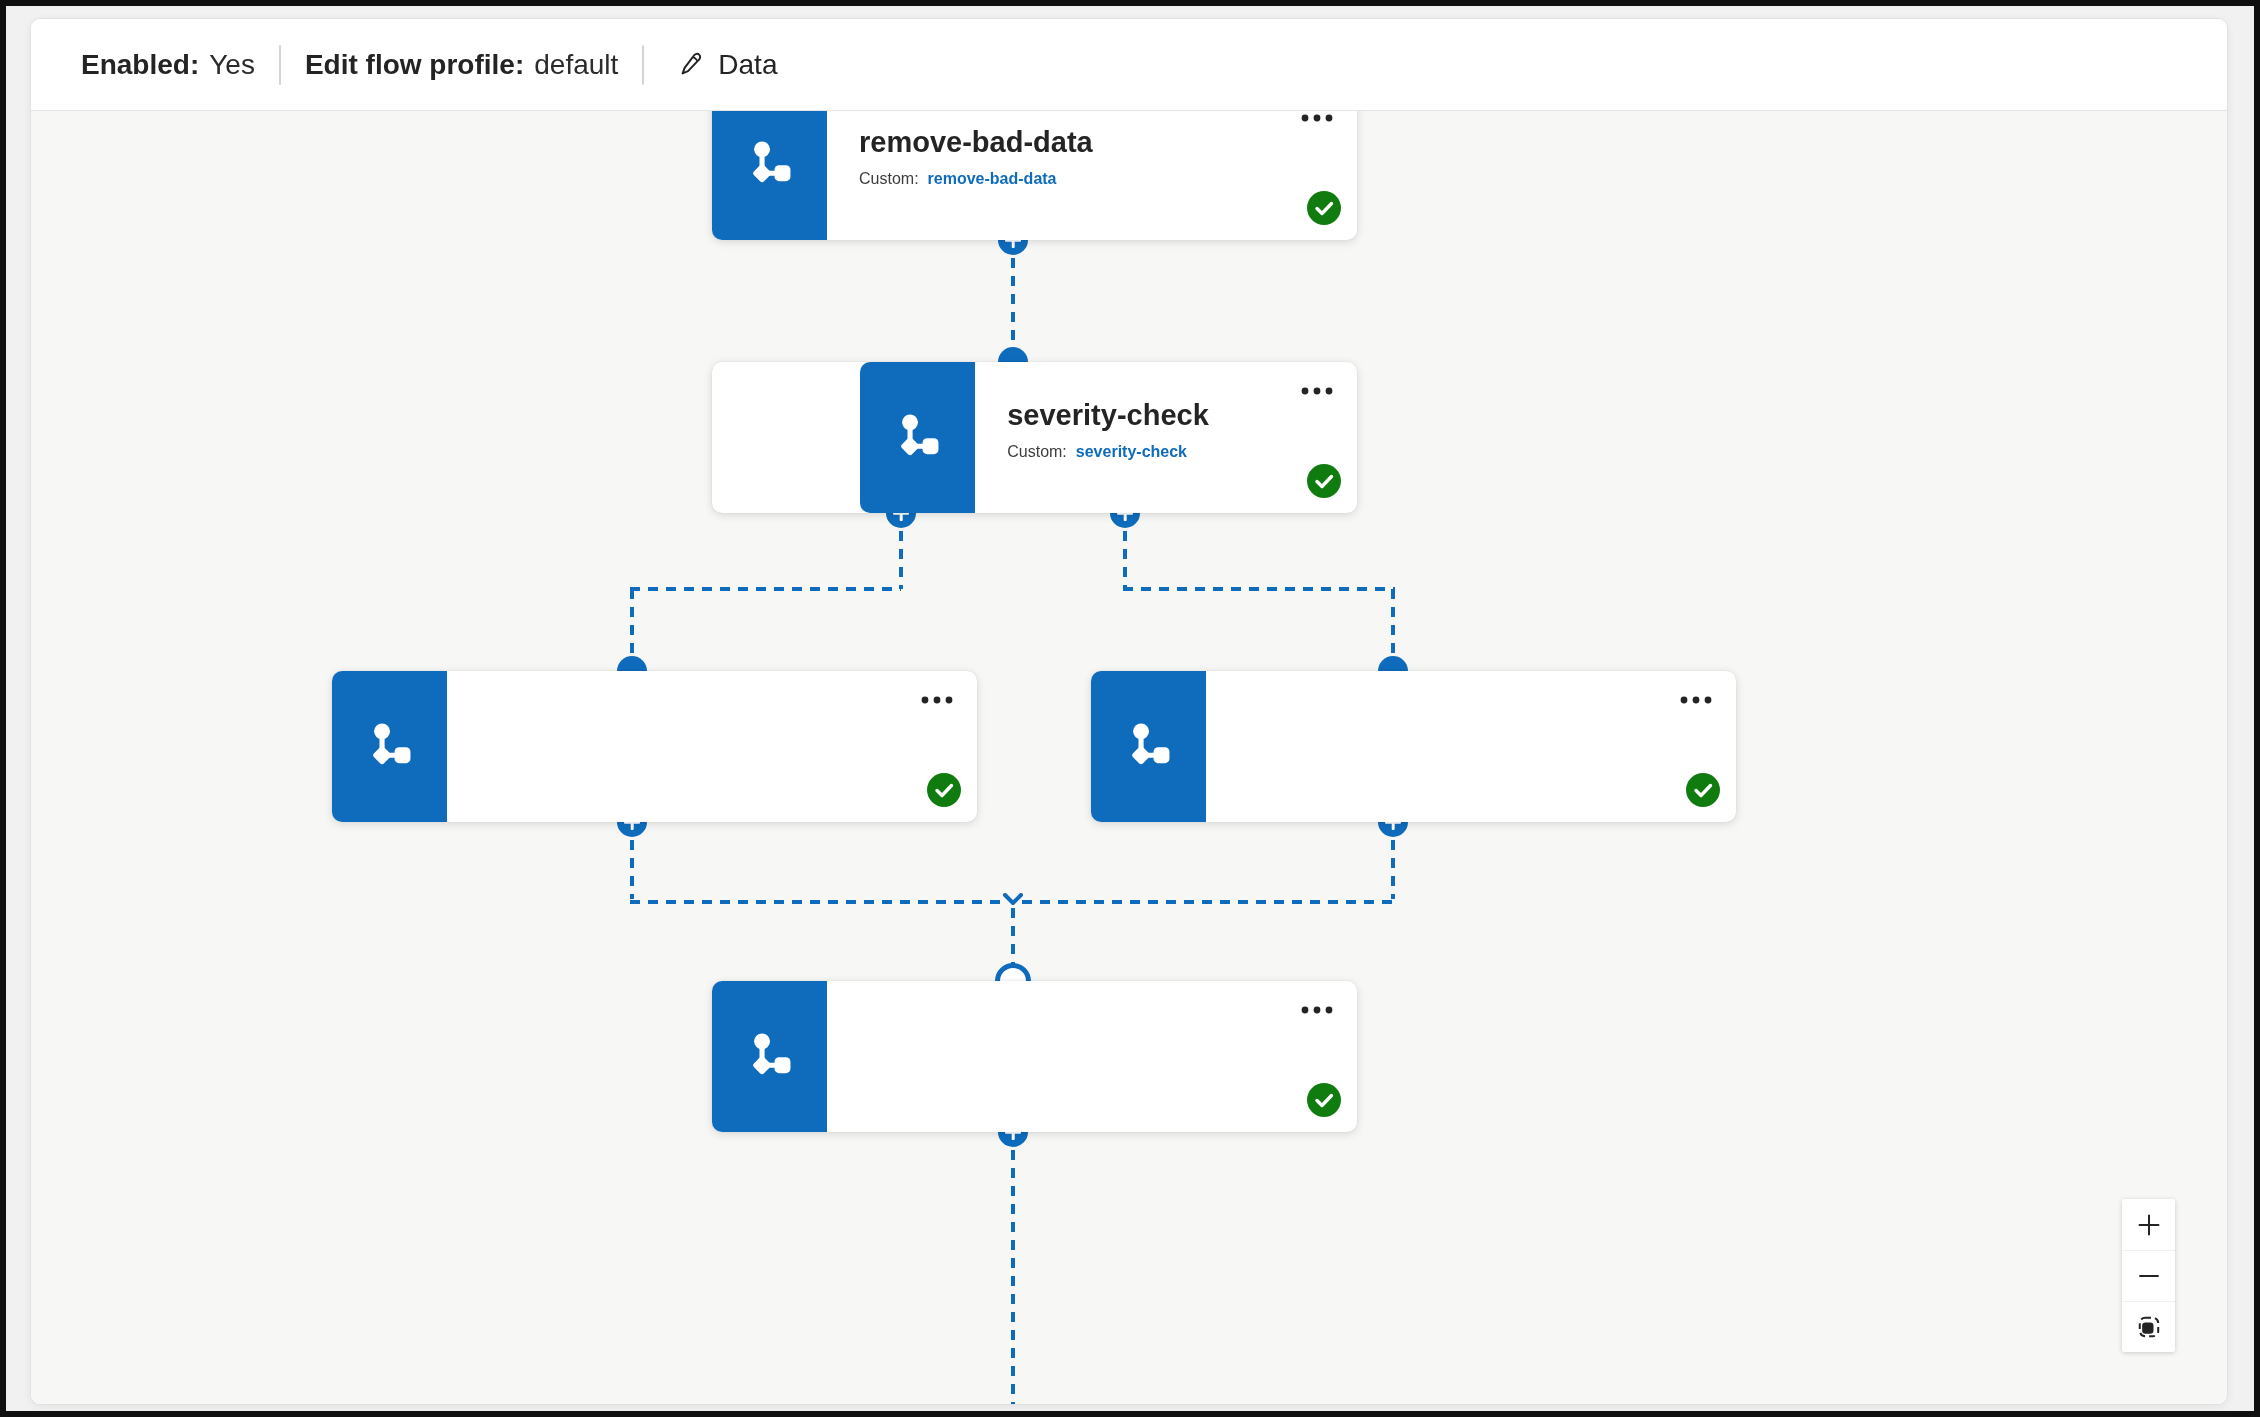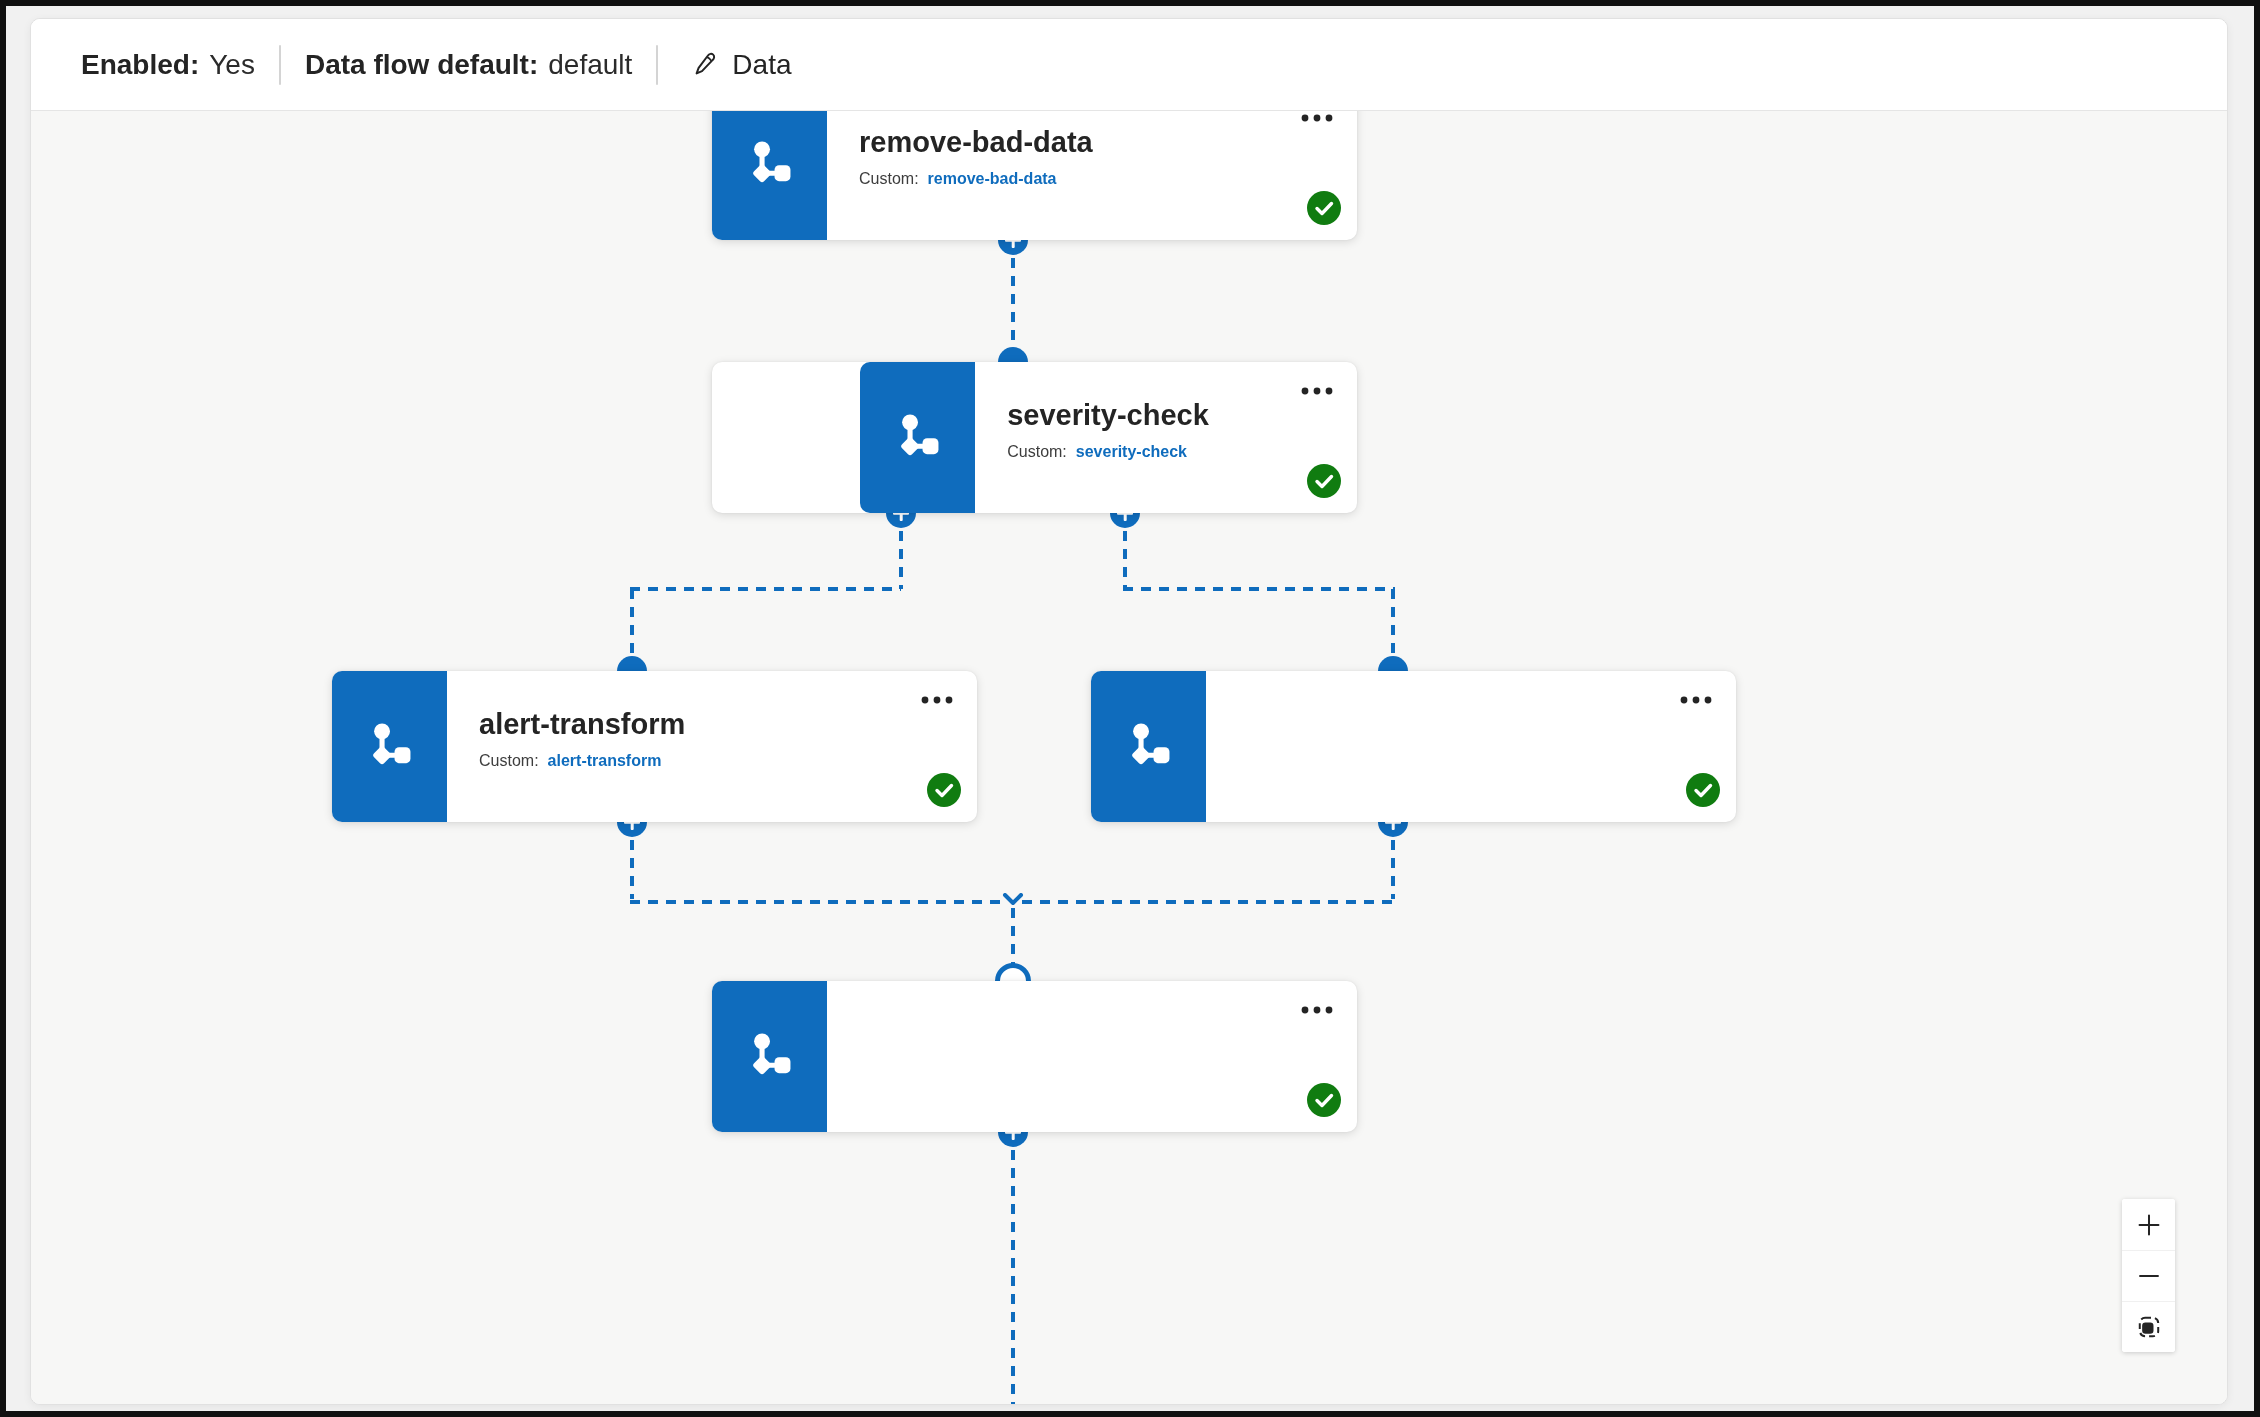--- a/index.html
+++ b/index.html
@@ -148,21 +148,21 @@
 <div class="frame">
   <div class="panel">
 
     <div class="topbar">
       <div class="group">
         <span class="lbl">Enabled:</span>
         <span class="val">Yes</span>
       </div>
       <div class="tb-divider"></div>
       <div class="group">
-        <span class="lbl">Data flow default:</span>
+        <span class="lbl">Edit flow profile:</span>
         <span class="val">default</span>
       </div>
       <div class="tb-divider"></div>
       <button class="edit-btn">
         <span style="display:flex;">
           <svg width="30" height="30" viewBox="0 0 24 24" fill="none">
             <path d="M14.2 4.6c1.2-1.7 3.1-2 4.3-0.9 1.2 1.1 1.1 3-0.5 4.4L9.6 16.9 5.3 18.7 6.9 14.3 14.2 4.6Z" stroke="#242424" stroke-width="1.6" stroke-linejoin="round"></path>
             <path d="M13.6 5.9c0.9 0.1 2.9 1.2 3.3 2.8" stroke="#242424" stroke-width="1.4" fill="none"></path>
           </svg>
         </span>
@@ -279,26 +279,20 @@
         <div class="node-iconbox">
           <span>
             <svg width="50" height="50" viewBox="0 0 44 44" fill="none">
               <path d="M15 10 L15 31 L33 31" stroke="#ffffff" stroke-width="4.5"></path>
               <circle cx="15" cy="10" r="7" fill="#ffffff"></circle>
               <rect x="8.8" y="24.8" width="12.4" height="12.4" rx="2.5" fill="#ffffff" transform="rotate(45 15 31)"></rect>
               <rect x="26" y="24" width="14" height="14" rx="4" fill="#ffffff"></rect>
             </svg>
           </span>
         </div>
-        <div class="node-body">
-          <div class="node-title">alert-transform</div>
-          <div class="node-sub">
-            <span class="sub-label">Custom:</span><a class="sub-link">alert-transform</a>
-          </div>
-        </div>
         <button class="more-btn">
           <svg width="34" height="10" viewBox="0 0 34 10">
               <circle cx="5" cy="5" r="3.4" fill="#242424"></circle>
               <circle cx="17" cy="5" r="3.4" fill="#242424"></circle>
               <circle cx="29" cy="5" r="3.4" fill="#242424"></circle>
             </svg>
         </button>
         <span class="status-badge">
           <svg width="34" height="34" viewBox="0 0 34 34">
               <circle cx="17" cy="17" r="17" fill="#107c10"></circle>

